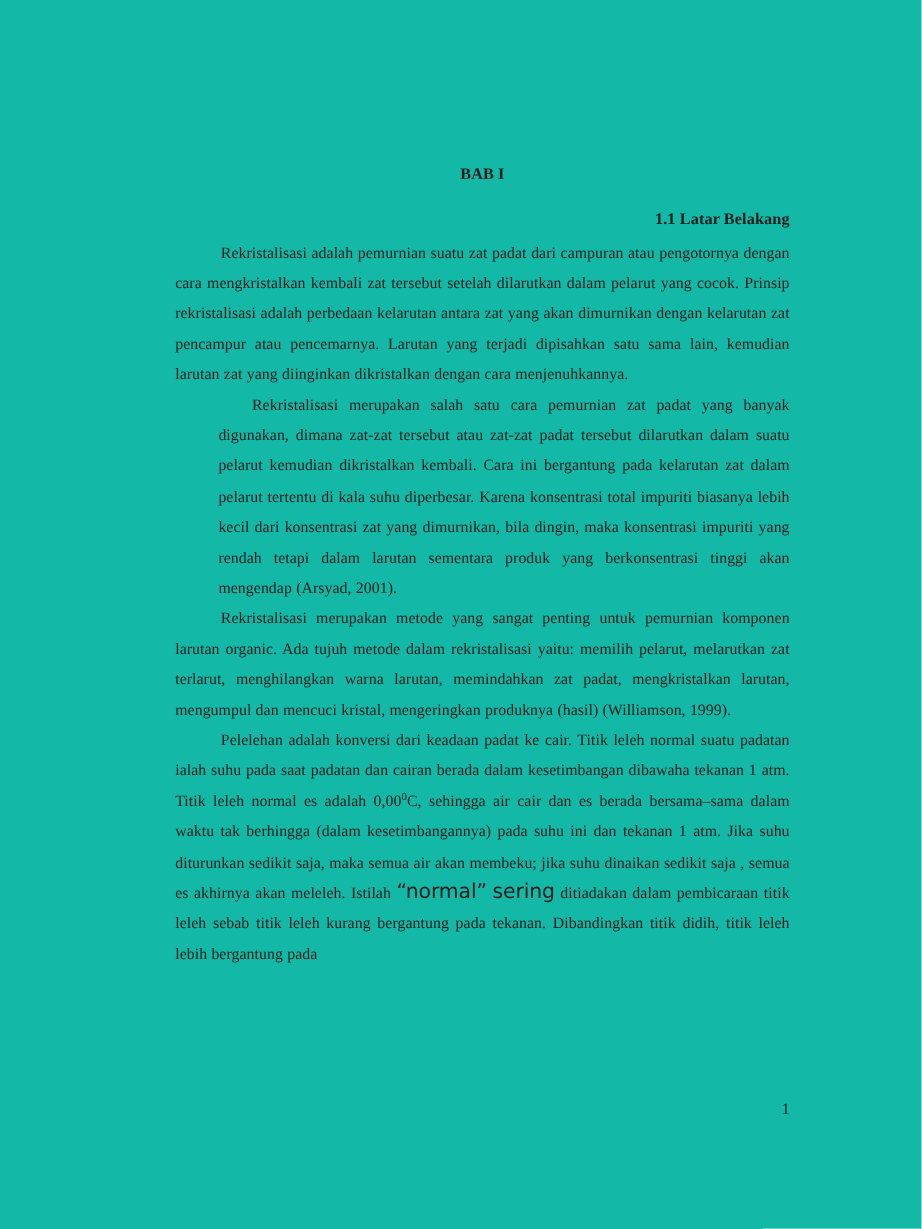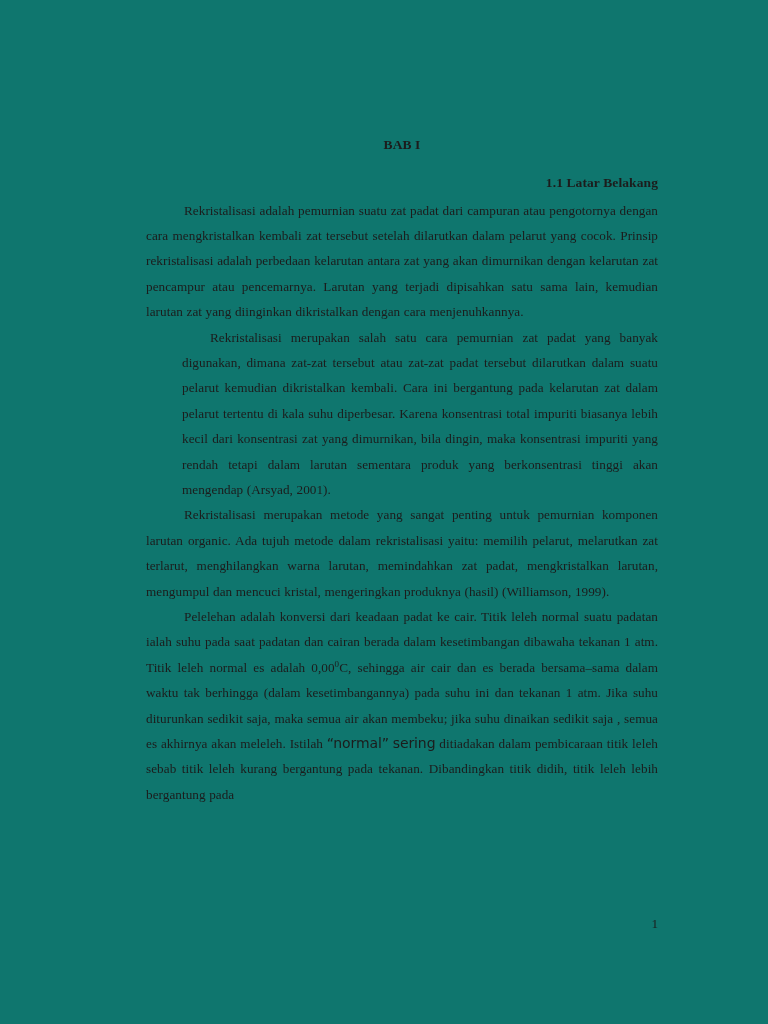--- a/index.html
+++ b/index.html
@@ -14,21 +14,21 @@
     font-family: "Liberation Serif", "DejaVu Serif", serif;
     color: #1c1c1c;
     -webkit-font-smoothing: antialiased;
   }
   .page {
     position: absolute;
     left: 0;
     top: 0;
     width: 768px;
     height: 1024px;
-    background: #0f766e;
+    background: #14b8a6;
     overflow: hidden;
   }
   .content {
     position: absolute;
     left: 146px;
     top: 136px;
     width: 512px;
   }
   .chapter-heading {
     text-align: center;
@@ -66,21 +66,21 @@
     text-indent: 28px;
     margin-left: 36px;
   }
   sup.deg {
     font-size: 9px;
     vertical-align: super;
     line-height: 0;
   }
   .oddfont {
     font-family: "DejaVu Sans", sans-serif;
-    font-size: 14px;
+    font-size: 17px;
     letter-spacing: -0.1px;
   }
   .page-number {
     position: absolute;
     left: 0;
     top: 916px;
     width: 658px;
     text-align: right;
     font-size: 13.2px;
     font-family: "Liberation Serif", serif;

